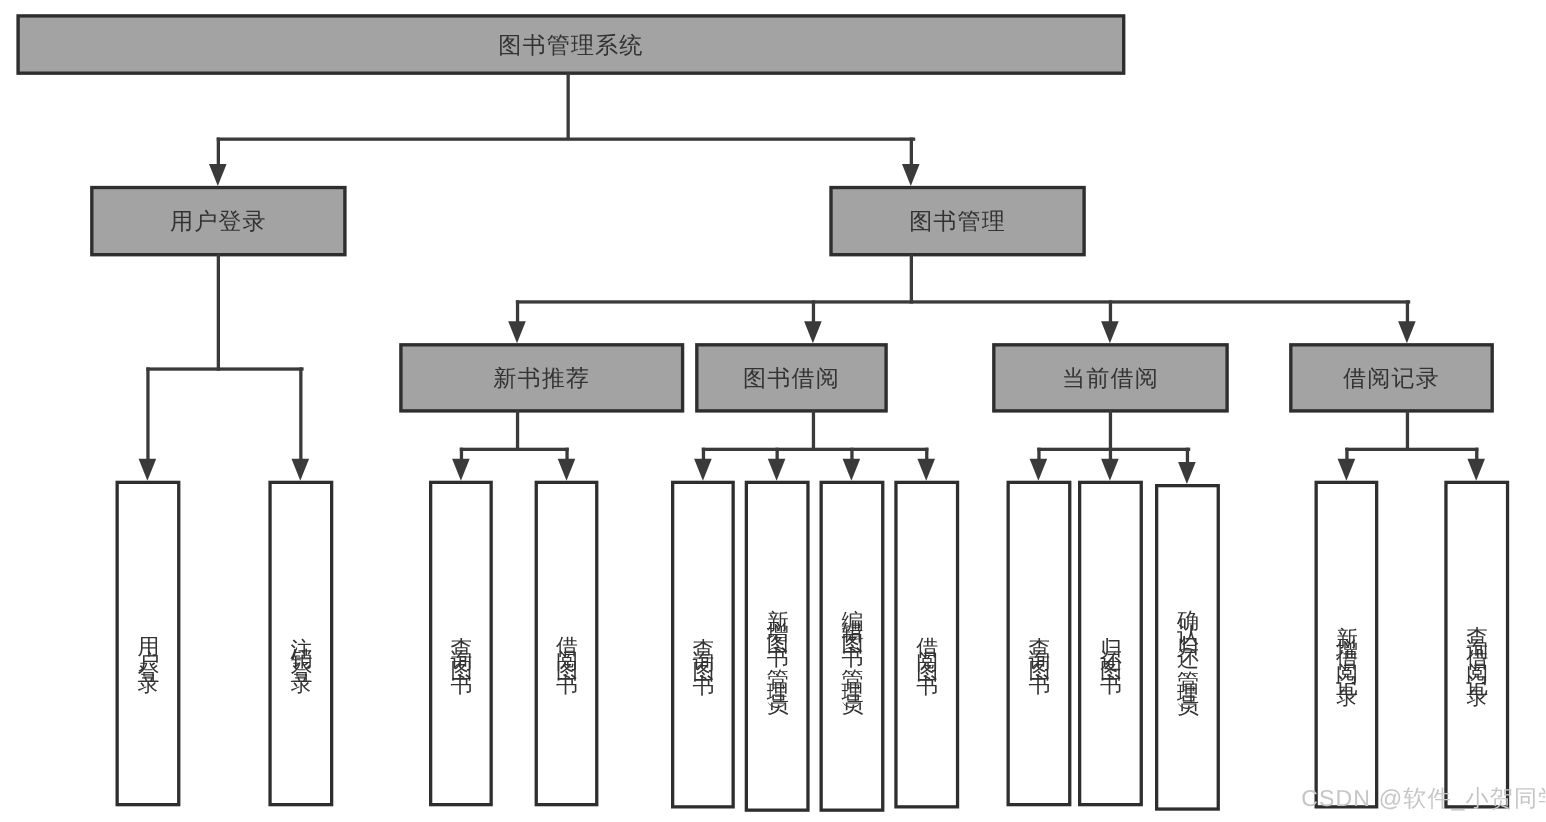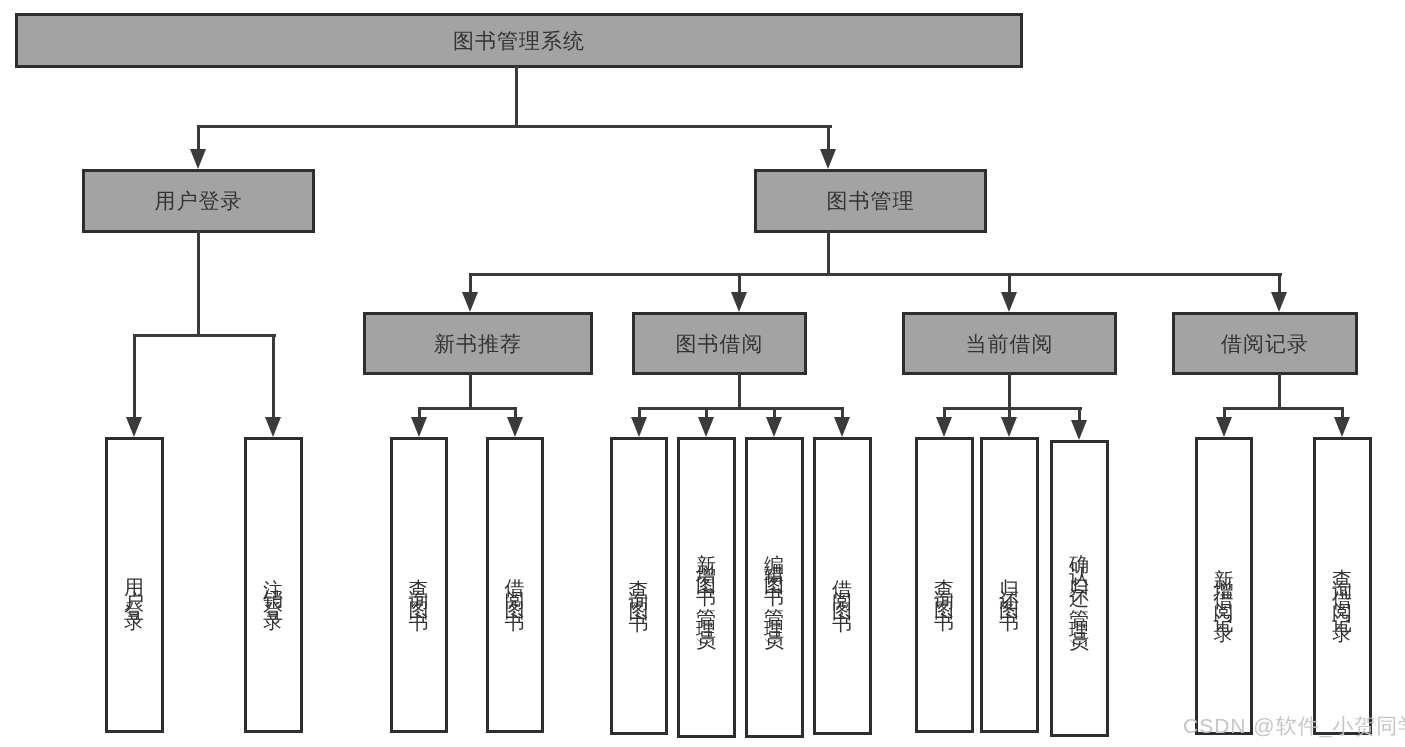--- a/index.html
+++ b/index.html
@@ -61,21 +61,21 @@
   </div>
 
   <div class="hbox" style="left:82px;top:169px;width:233px;height:64px;">
     <span>用户登录</span>
   </div>
 
   <div class="hbox" style="left:712px;top:169px;width:233px;height:64px;margin-left:42px;">
     <span>图书管理</span>
   </div>
 
-  <div class="hbox" style="left:363px;top:312px;width:230px;height:63px;">
+  <div class="hbox" style="left:363px;top:312px;width:259px;height:63px;">
     <span>新书推荐</span>
   </div>
 
   <div class="hbox" style="left:632px;top:312px;width:175px;height:63px;">
     <span>图书借阅</span>
   </div>
 
   <div class="hbox" style="left:902px;top:312px;width:215px;height:63px;">
     <span>当前借阅</span>
   </div>

